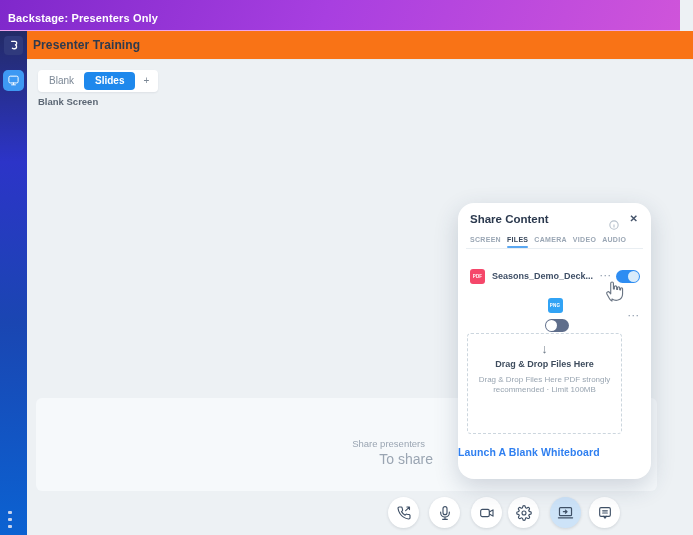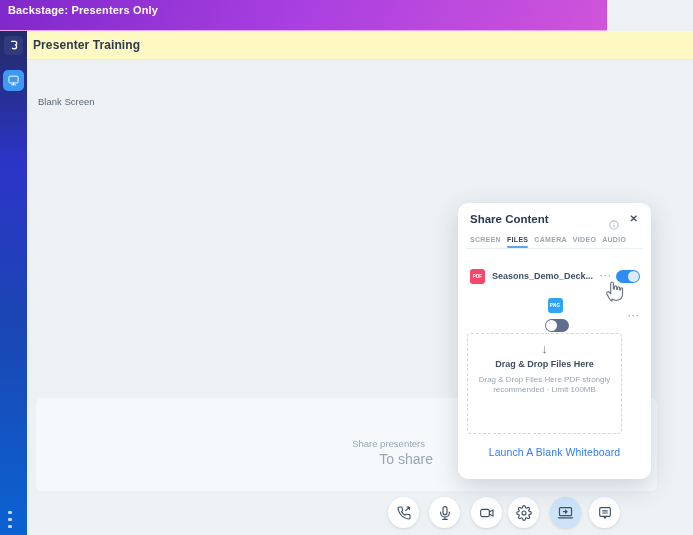--- a/index.html
+++ b/index.html
@@ -1,68 +1,68 @@
 <!DOCTYPE html>
 <html><head>
 <meta charset="utf-8">
 <style>
   * { margin:0; padding:0; box-sizing:border-box; }
   html,body { width:693px; height:535px; }
   body { font-family:"Liberation Sans", sans-serif; background:#fff; }
   .app { position:relative; width:693px; height:535px; overflow:hidden; background:#edf1f4; }
 
   
-  .banner { position:absolute; left:0; top:0; width:607px; height:31px; z-index:6;
+  .banner { position:absolute; left:0; top:0; width:680px; height:31px; z-index:6;
     background:linear-gradient(110deg,#7f28cb 0%,#a83fe0 48%,#cf54da 100%);
-    border-bottom:1px solid #efa4ec; color:#fff; padding:4px 0 0 8px; }
+    border-bottom:1px solid #efa4ec; color:#fff; padding:12px 0 0 8px; }
   .banner-title { font-size:11px; font-weight:bold; letter-spacing:.15px; }
   .banner-sub { font-size:8.5px; opacity:.95; margin-top:1.5px; }
 
   
   .sidebar { position:absolute; left:0; top:31px; width:27px; height:504px; z-index:5;
     background:linear-gradient(180deg,#232b66 0%,#2c34c8 26%,#1a46b2 58%,#0b62d2 100%); }
   .logo-tile { position:absolute; left:4px; top:5px; width:19px; height:19px;
     background:#303a7d; border-radius:4px; display:flex; align-items:center; justify-content:center; }
   .side-btn { position:absolute; left:3px; top:39px; width:21px; height:21px;
     background:#3e99f3; border-radius:5px; display:flex; align-items:center; justify-content:center; }
   .kebab { position:absolute; left:8px; bottom:7px; display:flex; flex-direction:column; gap:3.5px; }
   .kebab i { width:3.5px; height:3.5px; border-radius:1px; background:#c7d2ec; }
 
   
   .header { position:absolute; left:27px; top:31px; width:666px; height:29px;
-    background:#fef9c3; border-bottom:1px solid #e7ebee; z-index:4; }
+    background:#f97316; border-bottom:1px solid #e7ebee; z-index:4; }
   .header-title { position:absolute; left:6px; top:7px; font-size:12px; font-weight:bold; color:#2e3a4e; letter-spacing:.1px; }
 
   
   .scene-tabs { position:absolute; left:38px; top:70px; display:inline-flex; align-items:center;
     background:#fff; border-radius:4px; height:22px; padding:0 2px;
     box-shadow:0 1px 2px rgba(30,40,60,.08); z-index:2; }
   .scene-tab { font-size:10px; color:#7b8795; padding:0 9px; line-height:22px; cursor:default; }
   .scene-tab.active { background:#1e88ec; color:#fff; border-radius:4px; height:18px; line-height:18px;
     padding:0 11px; font-weight:bold; margin:0 1px; }
   .scene-tab.plus { padding:0 7px; }
 
-  .blank-label { position:absolute; left:38px; top:96px; font-size:9.5px; font-weight:normal; color:#5c6774; }
+  .blank-label { position:absolute; left:38px; top:96px; font-size:9.5px; font-weight:bold; color:#5c6774; }
 
   
   .panel { position:absolute; left:36px; top:398px; width:621px; height:93px;
     background:#f6f9fb; border-radius:6px; z-index:1; }
   .hint-line1 { position:absolute; right:268px; top:438px; font-size:9.5px; color:#9aa5b2; z-index:2; white-space:nowrap; }
   .hint-line2 { position:absolute; right:260px; top:451px; font-size:14px; color:#9aa5b2; z-index:2; white-space:nowrap; }
 
   
   .toolbar-btn { position:absolute; top:497px; width:31px; height:31px; border-radius:50%;
     background:#fff; box-shadow:0 1px 3px rgba(30,40,60,.14);
     display:flex; align-items:center; justify-content:center; z-index:3; }
   .toolbar-btn.active { background:#cde3f8; }
   .toolbar-btn svg { stroke:#3f5066; fill:none; stroke-width:1.7; stroke-linecap:round; stroke-linejoin:round; }
 
   
   .modal { position:absolute; left:458px; top:203px; width:193px; height:276px;
-    background:#fff; border-radius:10px; box-shadow:0 8px 24px rgba(40,60,90,.20); z-index:10; }
+    background:#fff; border-radius:16px; box-shadow:0 8px 24px rgba(40,60,90,.20); z-index:10; }
   .modal-title { position:absolute; left:12px; top:10px; font-size:11.5px; font-weight:bold; color:#2b394e; }
   .modal-info { position:absolute; right:32px; top:13px; width:10px; height:10px; }
   .modal-info svg { stroke:#b6c0cb; fill:none; stroke-width:1.3; }
   .modal-close { position:absolute; right:13px; top:10px; font-size:10px; font-weight:bold; color:#44536a; cursor:default; }
   .modal-tabs { position:absolute; left:12px; top:33px; display:flex; gap:6px;
     font-size:7px; font-weight:bold; letter-spacing:.3px; color:#9aa6b4; }
   .modal-tab { position:relative; cursor:default; }
   .modal-tab.active { color:#37465a; }
   .modal-tab.active::after { content:""; position:absolute; left:0; right:0; bottom:-5px; height:2px;
     background:#5aa7f1; border-radius:1px; }
@@ -81,22 +81,22 @@
   .toggle.on .knob { right:1px; background:#d9ecfb; }
   .toggle.off .knob { left:1px; background:#ffffff; }
 
   .dropzone { position:absolute; left:9px; top:130px; width:155px; height:101px;
     border:1px dashed #ccd6de; border-radius:4px; background:#fff; text-align:center; }
   .dz-arrow { margin-top:8px; font-size:13px; color:#6f7b89; line-height:13px; }
   .dz-title { margin-top:4px; font-size:9px; font-weight:bold; color:#3f4d5e; }
   .dz-sub { margin-top:6px; font-size:8px; color:#99a5b1; line-height:1.3; }
   .dz-browse { margin-top:5px; font-size:9px; font-weight:bold; color:#3e8ef0; }
 
-  .whiteboard-link { position:absolute; left:0; right:0; top:243px; text-align:center;
-    font-size:10.5px; font-weight:normal; color:#2f7ff0; letter-spacing:.1px; }
+  .whiteboard-link { position:absolute; left:0; right:0; top:243px; 
+    font-size:10.5px; font-weight:bold; color:#2f7ff0; letter-spacing:.1px; }
 
   .cursor-hand { position:absolute; left:603px; top:277px; z-index:20; }
 </style>
 </head>
 <body>
 
 <div class="app">
 
   <div class="banner">
     <div class="banner-title">Backstage: Presenters Only</div>
@@ -118,20 +118,25 @@
       <i></i>
       <i></i>
       <i></i>
     </div>
   </div>
 
   <div class="header">
     <div class="header-title">Presenter Training</div>
   </div>
 
+  <div class="scene-tabs">
+    <span class="scene-tab">Blank</span>
+    <span class="scene-tab active">Slides</span>
+    <span class="scene-tab plus">+</span>
+  </div>
 
   <div class="blank-label">Blank Screen</div>
 
   <div class="panel"></div>
   <div class="hint-line1">Share presenters</div>
   <div class="hint-line2">To share</div>
 
   <div class="toolbar-btn" style="left:388px">
     <svg width="16" height="16" viewBox="0 0 24 24">
       <path d="M21 16.6v2.6a1.8 1.8 0 0 1-2 1.8 17.8 17.8 0 0 1-7.7-2.8 17.4 17.4 0 0 1-5.4-5.4A17.8 17.8 0 0 1 3.1 5 1.8 1.8 0 0 1 4.9 3h2.6a1.8 1.8 0 0 1 1.8 1.5c.1.8.3 1.6.5 2.4a1.8 1.8 0 0 1-.4 1.9L8.3 9.9a14.4 14.4 0 0 0 5.4 5.4l1.1-1.1a1.8 1.8 0 0 1 1.9-.4c.8.2 1.6.4 2.4.5a1.8 1.8 0 0 1 1.9 1.3z"></path>

